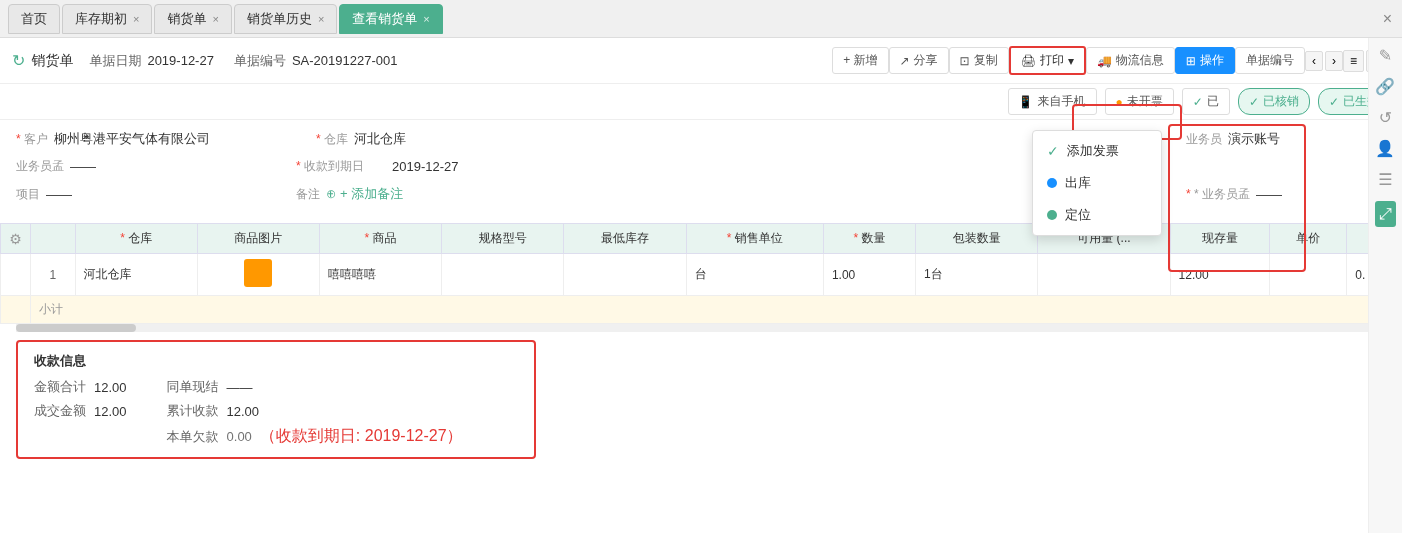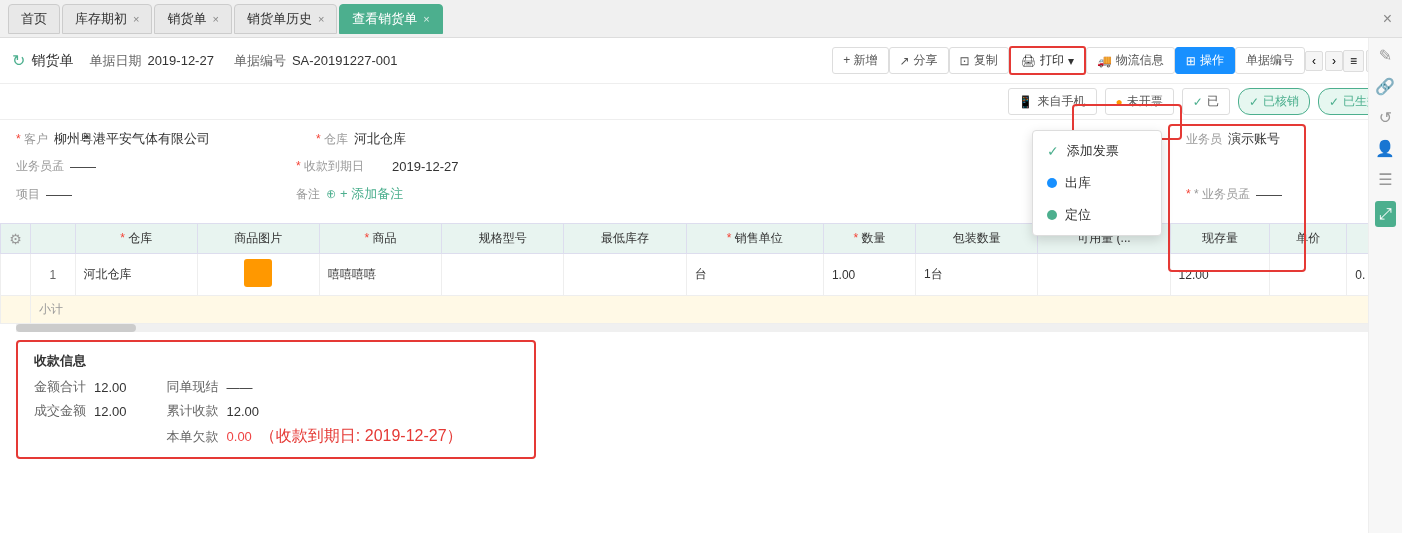--- a/index.html
+++ b/index.html
@@ -375,21 +375,21 @@
           <div class="info-row">
             <span class="info-label">同单现结</span>
             <span class="info-value">——</span>
           </div>
           <div class="info-row">
             <span class="info-label">累计收款</span>
             <span class="info-value">12.00</span>
           </div>
           <div class="info-row">
             <span class="info-label">本单欠款</span>
-            <span class="info-value red" style="color:#ef4444;">0.00</span>
+            <span class="info-value red" style="color:#737373;">0.00</span>
             <span class="info-value red" style="color:#e53935; font-size:16px;">（收款到期日: <span style="color:#e53935;">2019-12-27</span>）</span>
           </div>
         </div>
       </div>
     </div>
 
     <div class="dropdown-menu">
       <div class="dropdown-item">
         <span class="check-icon">✓</span>
         <span>添加发票</span>

